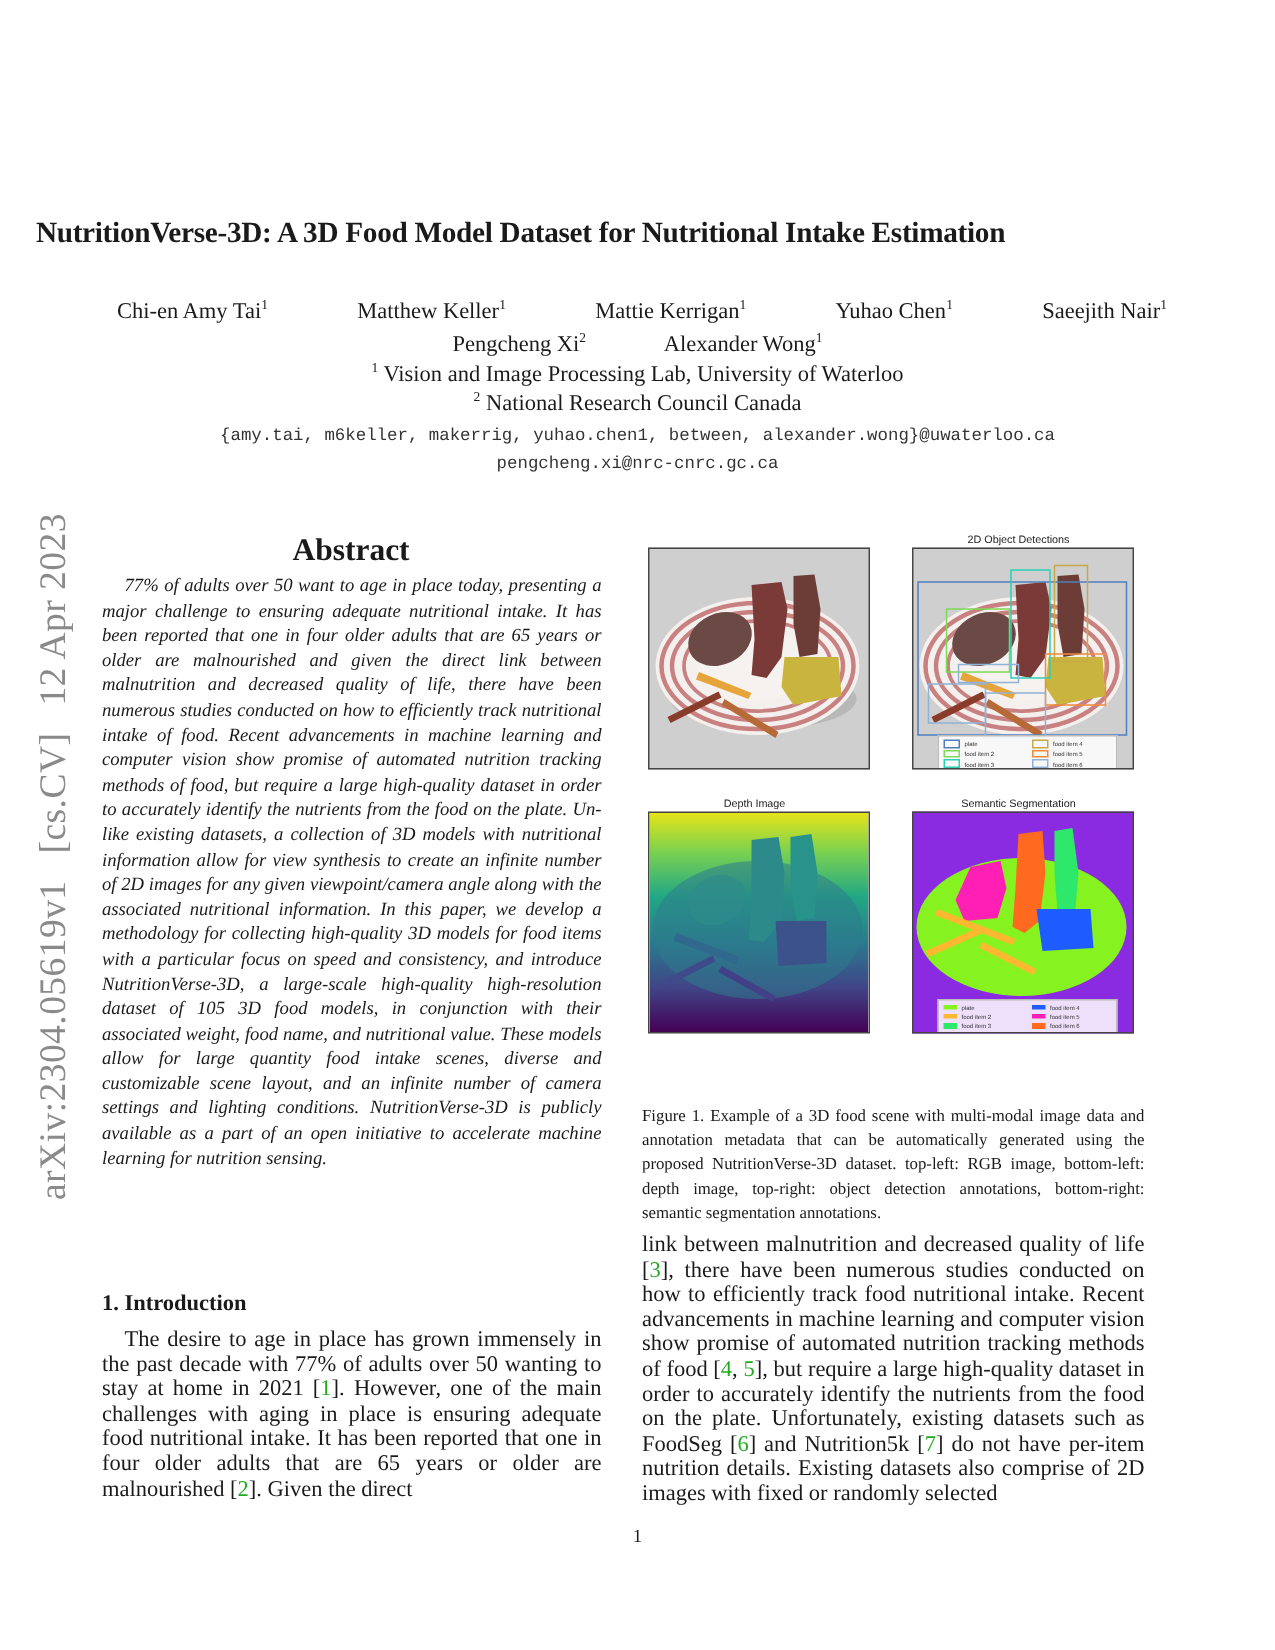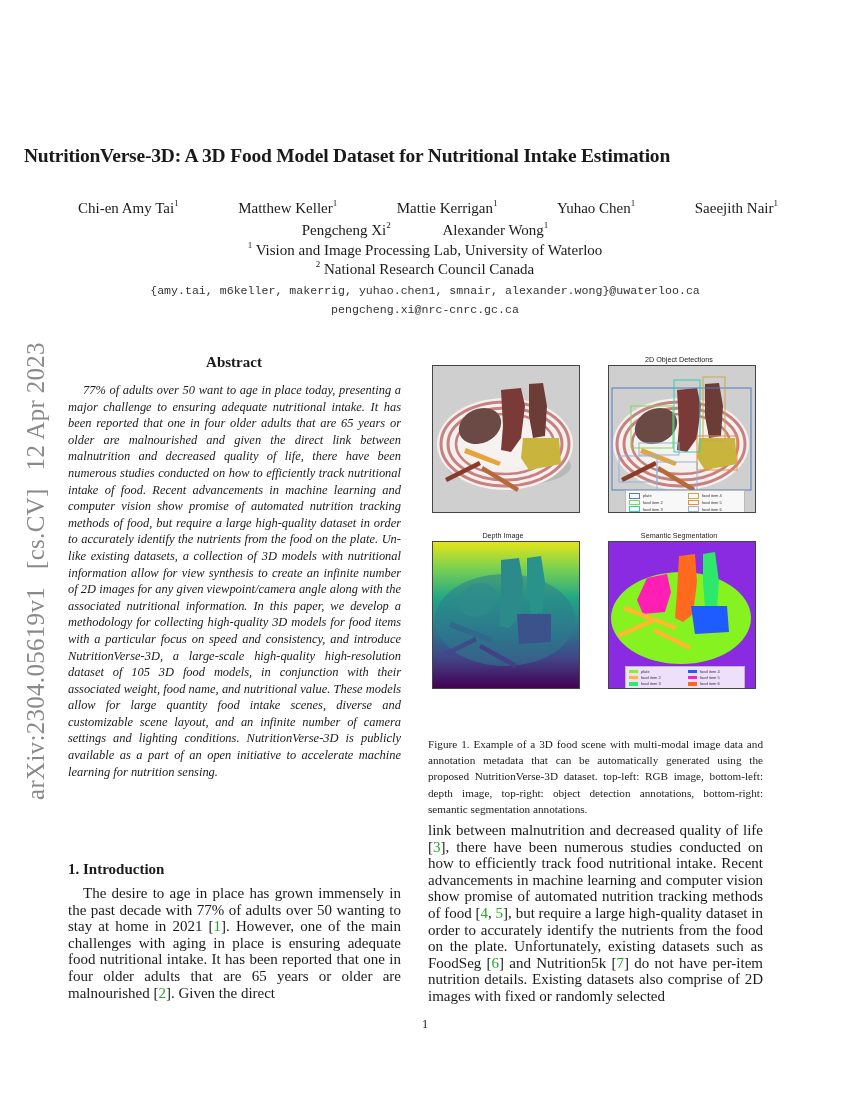--- a/index.html
+++ b/index.html
@@ -8,21 +8,21 @@
   .abs { position: absolute; }
   .title { top: 145px; left: 0; width: 694px; text-align: center; font-weight: bold; font-size: 19.5px; letter-spacing: -0.2px; }
   .authors1 { top: 200px; left: 78px; width: 700px; font-size: 15px; display: flex; justify-content: space-between; }
   .authors2 { top: 222px; left: 0; width: 850px; text-align: center; font-size: 15px; }
   .authors2 span + span { margin-left: 48px; }
   .affil { left: 0; width: 850px; text-align: center; font-size: 15px; }
   .email { left: 0; width: 850px; text-align: center; font-family: "Liberation Mono", "DejaVu Sans Mono", monospace; font-size: 11.6px; color: #333; }
   sup { font-size: 9px; vertical-align: top; position: relative; top: -2px; }
   .arxiv { left: 22px; top: 800px; transform-origin: 0 0; transform: rotate(-90deg); font-size: 25px; color: #8a8a8a; white-space: nowrap; letter-spacing: 0.3px; }
   .arxiv span + span { margin-left: 18px; }
-  .abstract-h { top: 354px; left: 68px; width: 332px; text-align: center; font-weight: bold; font-size: 15px; }
+  .abstract-h { top: 354px; left: 68px; width: 332px; text-align: center; font-weight: bold; font-size: 21px; }
   .abstract { top: 382px; left: 68px; width: 333px; font-style: italic; font-size: 12.45px; line-height: 16.6px; text-align: justify; text-indent: 15px; hyphens: manual; }
   .sec-h { top: 861px; left: 68px; font-weight: bold; font-size: 15px; }
   .para { font-size: 15px; line-height: 16.6px; text-align: justify; }
   .intro-l { top: 885px; left: 68px; width: 333px; text-indent: 15px; }
   .intro-r { top: 822px; left: 428px; width: 335px; }
   .cite { color: #22aa22; }
   .fig-cap { top: 736px; left: 428px; width: 335px; font-size: 11.2px; line-height: 16.2px; text-align: justify; }
   .page-num { top: 1017px; left: 0; width: 850px; text-align: center; font-size: 12.5px; }
   .panel-title { font-family: "Liberation Sans", "DejaVu Sans", sans-serif; font-size: 7.2px; color: #222; text-align: center; width: 150px; }
   .panel { border: 0.6px solid #444; overflow: hidden; }
@@ -41,21 +41,21 @@
   <span><span>Mattie Kerrigan</span><sup>1</sup></span>
   <span><span>Yuhao Chen</span><sup>1</sup></span>
   <span><span>Saeejith Nair</span><sup>1</sup></span>
 </div>
 <div class="abs authors2">
   <span><span>Pengcheng Xi</span><sup>2</sup></span>
   <span><span>Alexander Wong</span><sup>1</sup></span>
 </div>
 <div class="abs affil" style="top:242px"><sup>1</sup> <span>Vision and Image Processing Lab, University of Waterloo</span></div>
 <div class="abs affil" style="top:261px"><sup>2</sup> <span>National Research Council Canada</span></div>
-<div class="abs email" style="top:284px">{amy.tai, m6keller, makerrig, yuhao.chen1, smnair, alexander.wong}@uwaterloo.ca</div>
+<div class="abs email" style="top:284px">{amy.tai, m6keller, makerrig, yuhao.chen1, between, alexander.wong}@uwaterloo.ca</div>
 <div class="abs email" style="top:303px">pengcheng.xi@nrc-cnrc.gc.ca</div>
 
 <div class="abs arxiv">
   <span>arXiv:2304.05619v1</span><span>[cs.CV]</span><span>12 Apr 2023</span>
 </div>
 
 <div class="abs abstract-h">Abstract</div>
 <div class="abs abstract">77% of adults over 50 want to age in place today, pre­senting a major challenge to ensuring adequate nutritional intake. It has been reported that one in four older adults that are 65 years or older are malnourished and given the direct link between malnutrition and decreased quality of life, there have been numerous studies conducted on how to efficiently track nutritional intake of food. Recent ad­vancements in machine learning and computer vision show promise of automated nutrition tracking methods of food, but require a large high-quality dataset in order to accu­rately identify the nutrients from the food on the plate. Un­like existing datasets, a collection of 3D models with nutri­tional information allow for view synthesis to create an in­finite number of 2D images for any given viewpoint/camera angle along with the associated nutritional information. In this paper, we develop a methodology for collecting high-quality 3D models for food items with a particular focus on speed and consistency, and introduce NutritionVerse-3D, a large-scale high-quality high-resolution dataset of 105 3D food models, in conjunction with their associated weight, food name, and nutritional value. These models allow for large quantity food intake scenes, diverse and customizable scene layout, and an infinite number of camera settings and lighting conditions. NutritionVerse-3D is publicly available as a part of an open initiative to accelerate machine learn­ing for nutrition sensing.</div>
 
 <div class="abs sec-h">1. Introduction</div>

